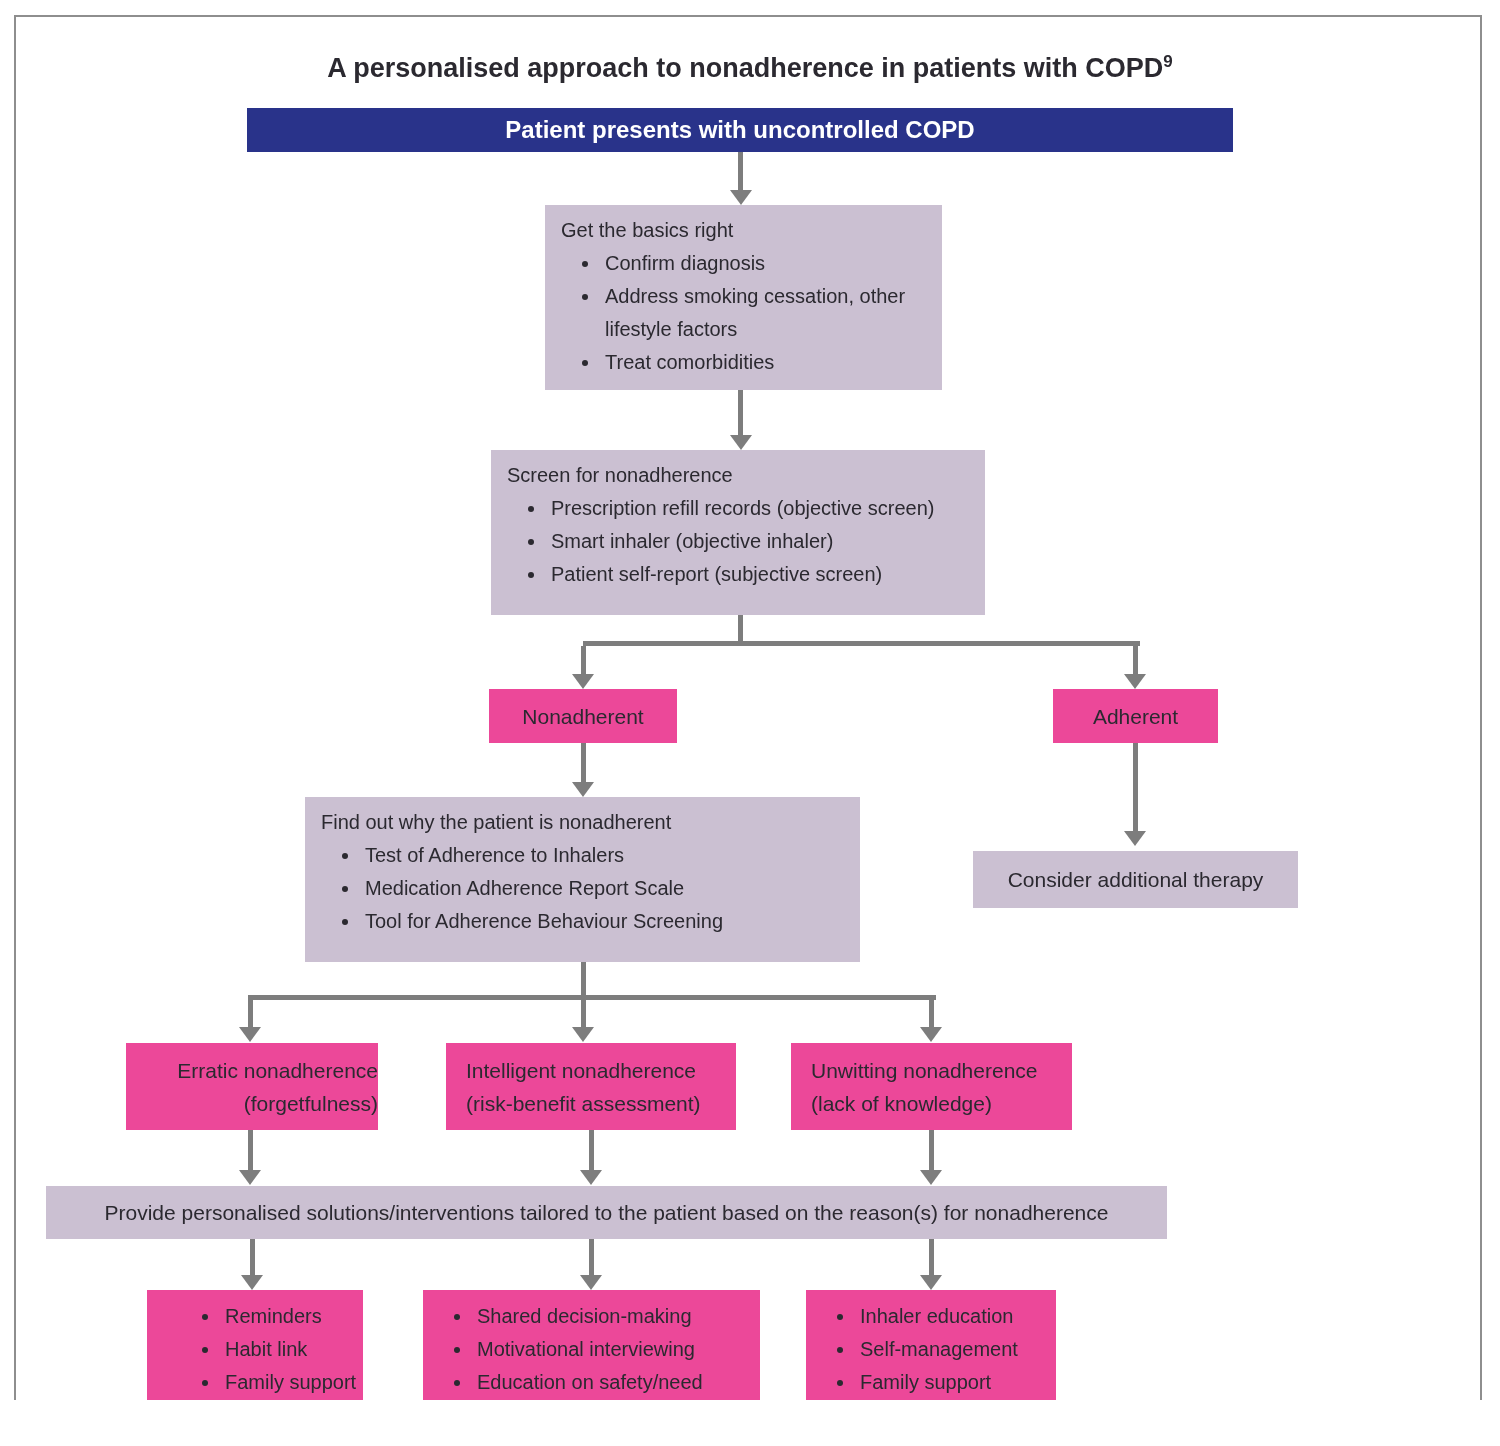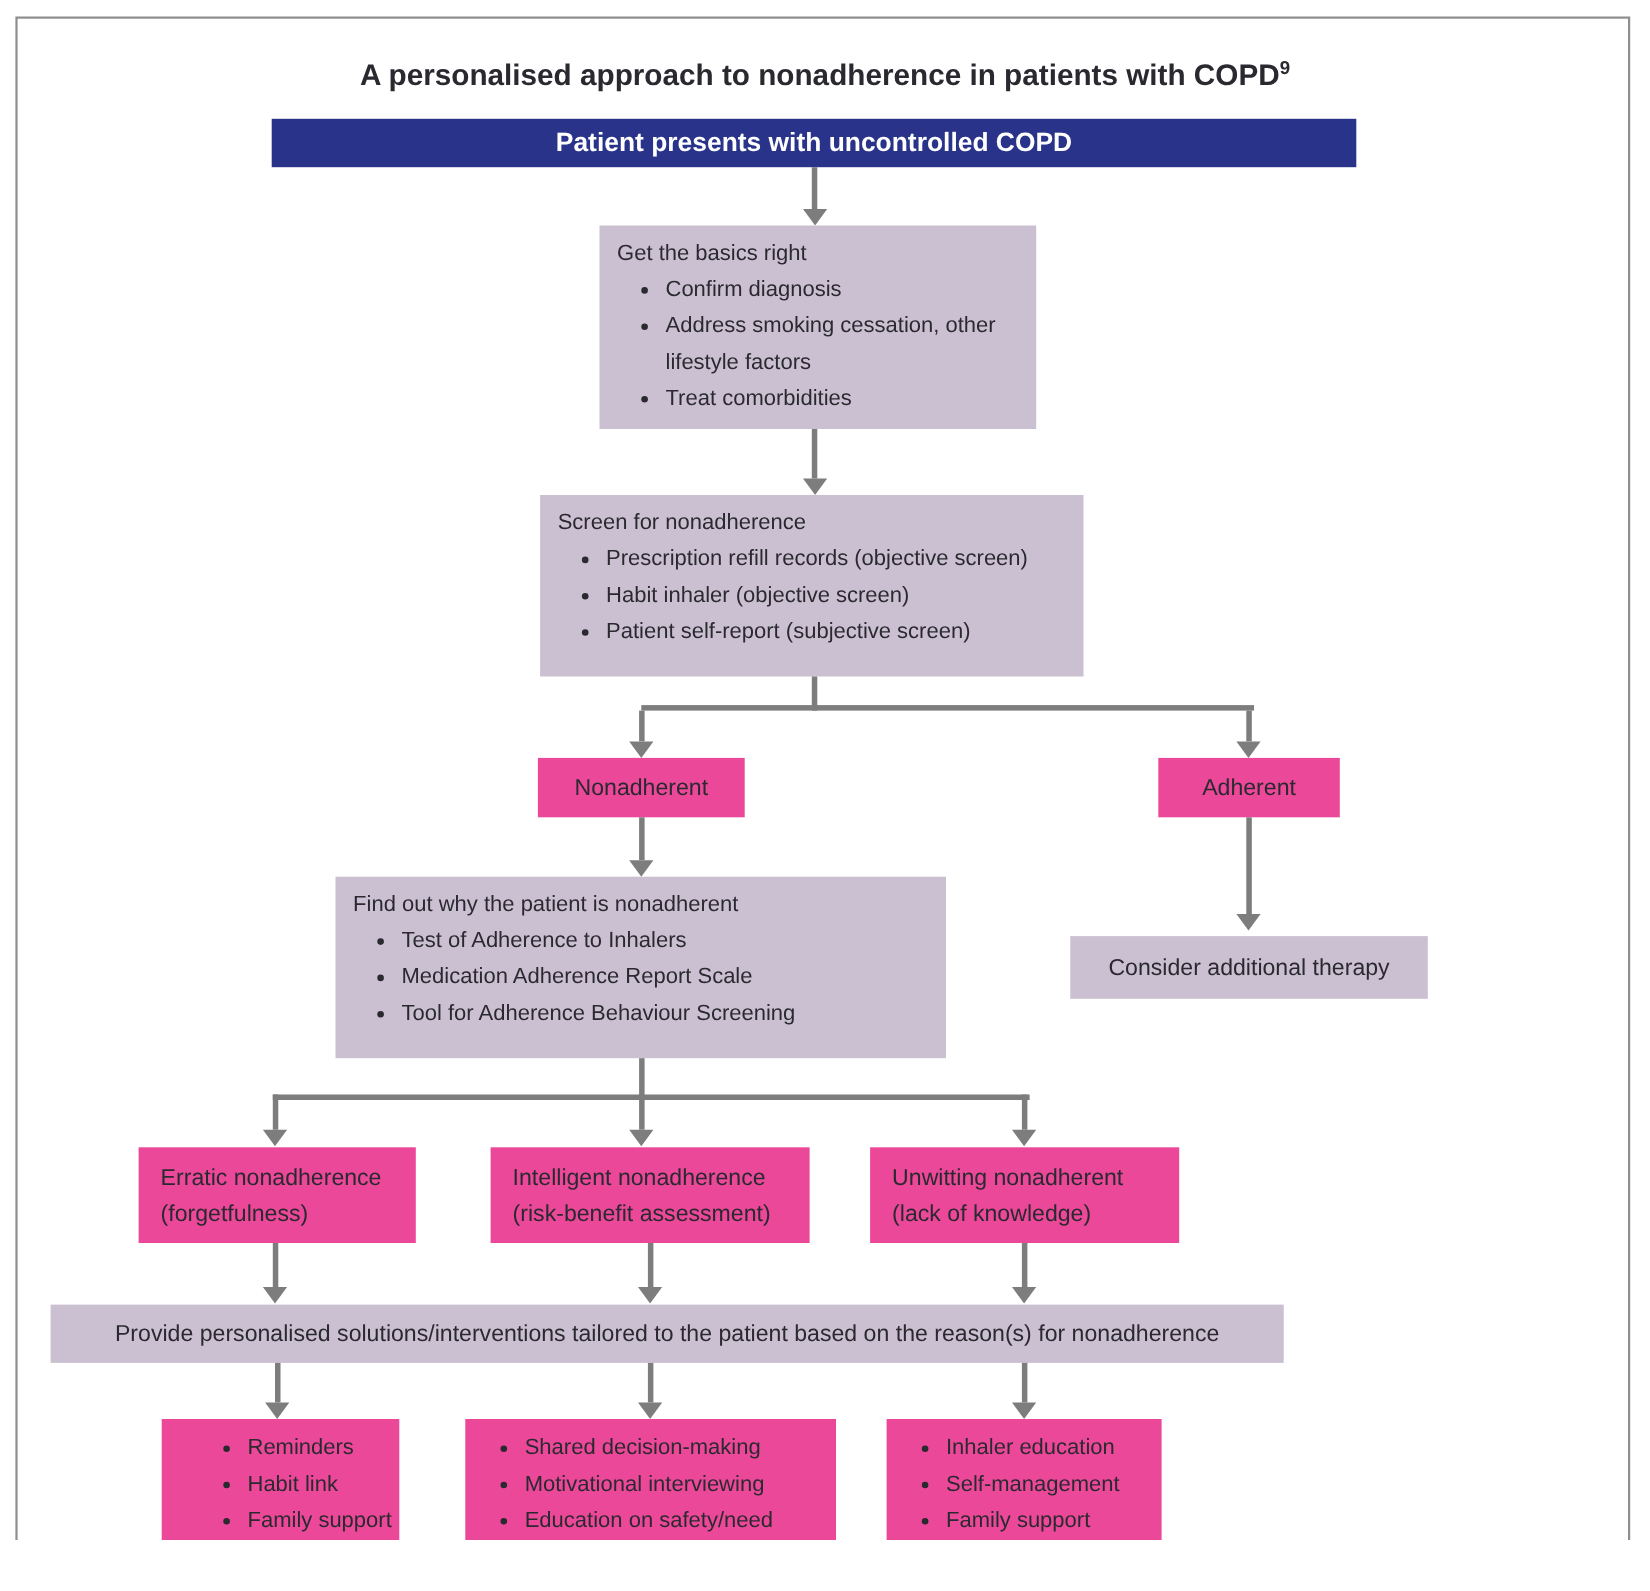--- a/index.html
+++ b/index.html
@@ -67,21 +67,21 @@
       </ul>
   </div>
 
   <div class="vline" style="left:738px; top:390px; height:45px;"></div>
   <div class="ahead" style="left:730px; top:435px;"></div>
 
   <div class="box pbox listbox" style="left:491px; top:450px; width:494px; height:165px;">
     <p class="hd">Screen for nonadherence</p>
     <ul class="bullets">
         <li>Prescription refill records (objective screen)</li>
-        <li>Habit inhaler (objective screen)</li>
+        <li>Smart inhaler (objective inhaler)</li>
         <li>Patient self-report (subjective screen)</li>
       </ul>
   </div>
 
   <div class="vline" style="left:738px; top:615px; height:31px;"></div>
   <div class="hline" style="left:583px; top:641px; width:557px;"></div>
   <div class="vline" style="left:581px; top:646px; height:28px;"></div>
   <div class="ahead" style="left:572px; top:674px;"></div>
   <div class="vline" style="left:1133px; top:646px; height:28px;"></div>
   <div class="ahead" style="left:1124px; top:674px;"></div>
@@ -107,30 +107,30 @@
   <div class="box pbox label-center" style="left:973px; top:851px; width:325px; height:57px;">Consider additional therapy</div>
 
   <div class="vline" style="left:581px; top:962px; height:65px;"></div>
   <div class="ahead" style="left:572px; top:1027px;"></div>
   <div class="hline" style="left:248px; top:995px; width:688px;"></div>
   <div class="vline" style="left:248px; top:995px; height:32px;"></div>
   <div class="ahead" style="left:239px; top:1027px;"></div>
   <div class="vline" style="left:929px; top:995px; height:32px;"></div>
   <div class="ahead" style="left:920px; top:1027px;"></div>
 
-  <div class="box cbox twoline" style="left:126px; top:1043px; width:252px; height:87px;">
+  <div class="box cbox twoline" style="left:126px; top:1043px; width:252px; height:87px;align-items:flex-end;">
     <span>Erratic nonadherence</span>
     <span>(forgetfulness)</span>
   </div>
   <div class="box cbox twoline" style="left:446px; top:1043px; width:290px; height:87px;">
     <span>Intelligent nonadherence</span>
     <span>(risk-benefit assessment)</span>
   </div>
   <div class="box cbox twoline" style="left:791px; top:1043px; width:281px; height:87px;">
-    <span>Unwitting nonadherent</span>
+    <span>Unwitting nonadherence</span>
     <span>(lack of knowledge)</span>
   </div>
 
   <div class="vline" style="left:248px; top:1130px; height:40px;"></div>
   <div class="ahead" style="left:239px; top:1170px;"></div>
   <div class="vline" style="left:589px; top:1130px; height:40px;"></div>
   <div class="ahead" style="left:580px; top:1170px;"></div>
   <div class="vline" style="left:929px; top:1130px; height:40px;"></div>
   <div class="ahead" style="left:920px; top:1170px;"></div>
 

